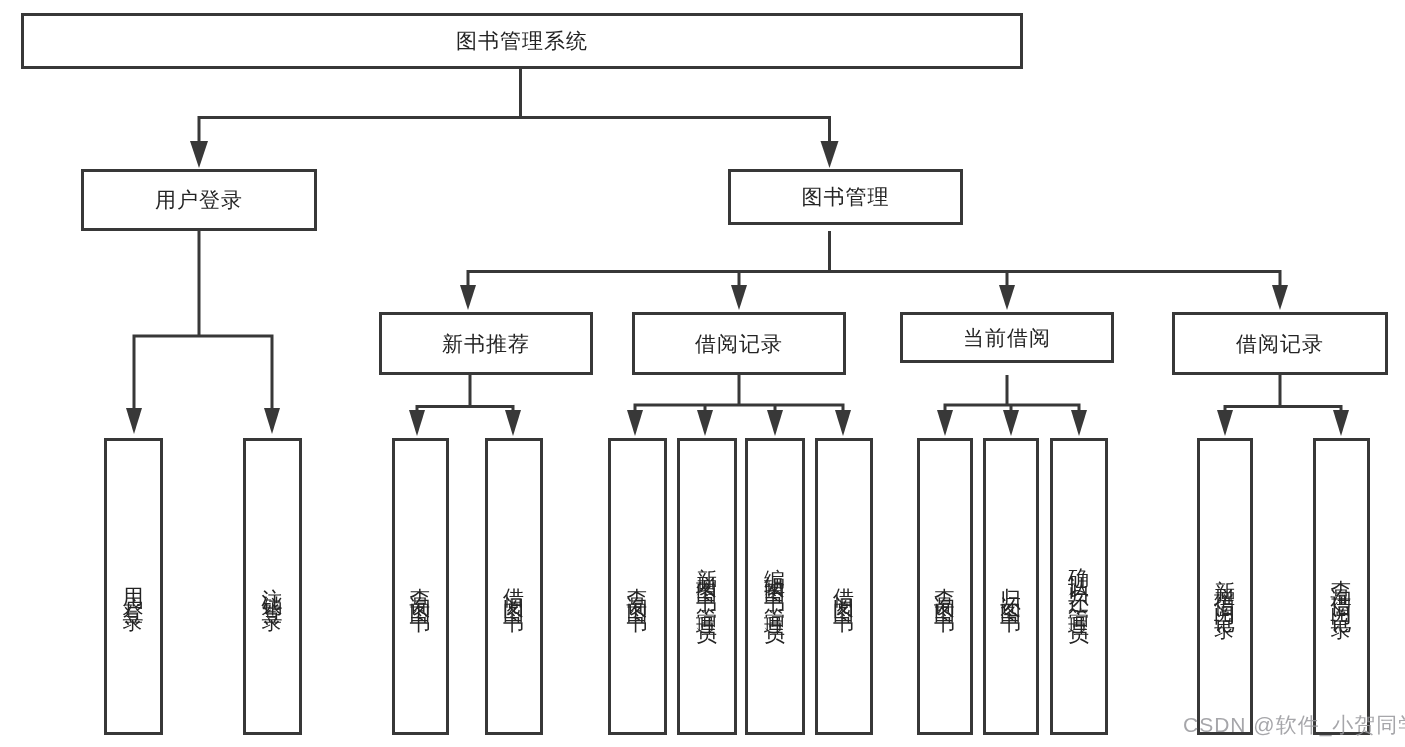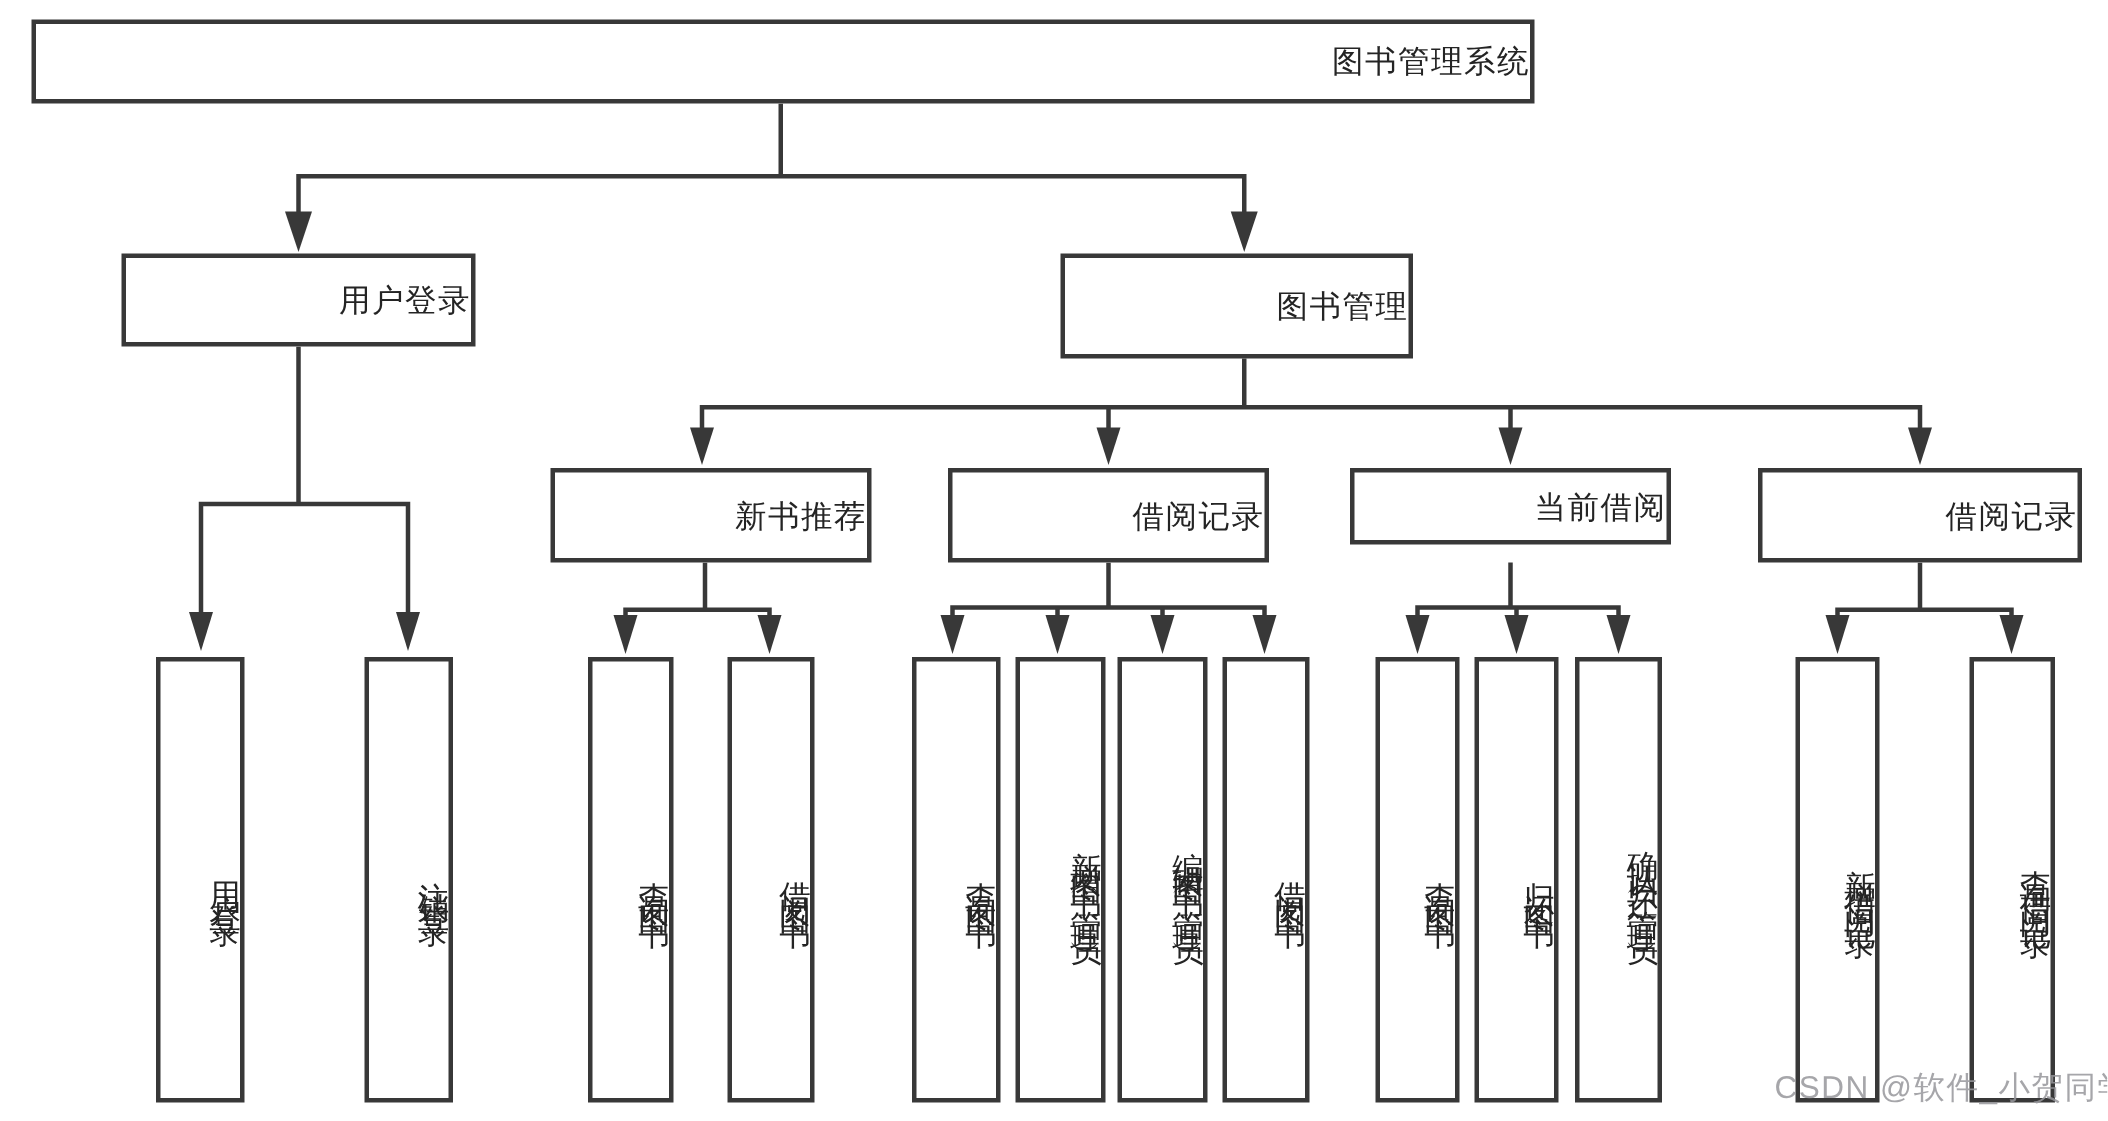--- a/index.html
+++ b/index.html
@@ -17,21 +17,21 @@
     width: 1405px; height: 747px;
     pointer-events: none;
   }
   .box {
     position: absolute;
     box-sizing: border-box;
     border: 3px solid #383838;
     background: #ffffff;
     display: flex;
     align-items: center;
-    justify-content: flex-end;
+    justify-content: center;
     color: #242424;
     font-size: 21px;
     letter-spacing: 1px;
     z-index: 2;
   }
   .leaf { top: 438px; height: 297px; }
   .vtext {
     writing-mode: vertical-rl;
     text-orientation: mixed;
     letter-spacing: 8px;
@@ -101,25 +101,25 @@
     </g>
   </svg>
 
   <div class="box" style="left:21px;top:13px;width:1002px;height:56px">
     <span>图书管理系统</span>
   </div>
 
   <div class="box" style="left:81px;top:169px;width:236px;height:62px">
     <span>用户登录</span>
   </div>
-  <div class="box" style="left:707px;top:169px;width:235px;height:70px">
+  <div class="box" style="left:728px;top:169px;width:235px;height:56px">
     <span>图书管理</span>
   </div>
 
-  <div class="box" style="left:367px;top:312px;width:214px;height:63px">
+  <div class="box" style="left:379px;top:312px;width:214px;height:63px">
     <span>新书推荐</span>
   </div>
   <div class="box" style="left:632px;top:312px;width:214px;height:63px">
     <span>借阅记录</span>
   </div>
   <div class="box" style="left:900px;top:312px;width:214px;height:51px">
     <span>当前借阅</span>
   </div>
   <div class="box" style="left:1172px;top:312px;width:216px;height:63px">
     <span>借阅记录</span>

